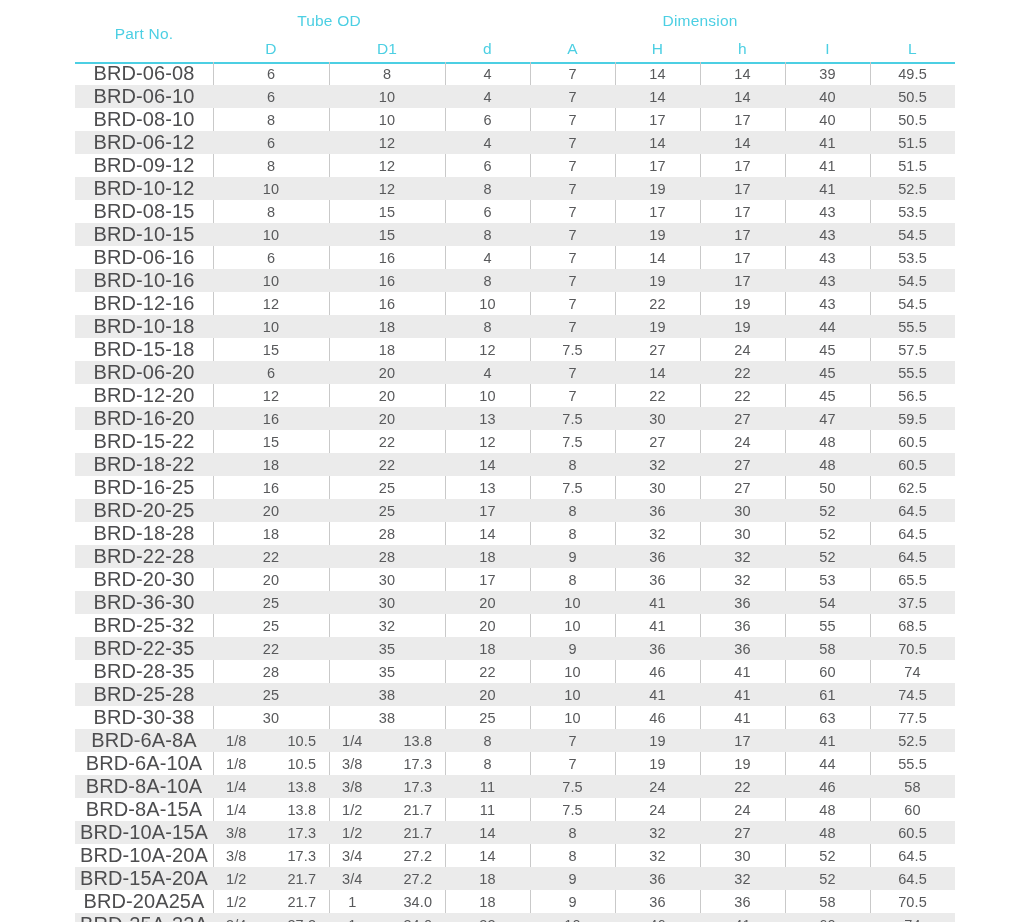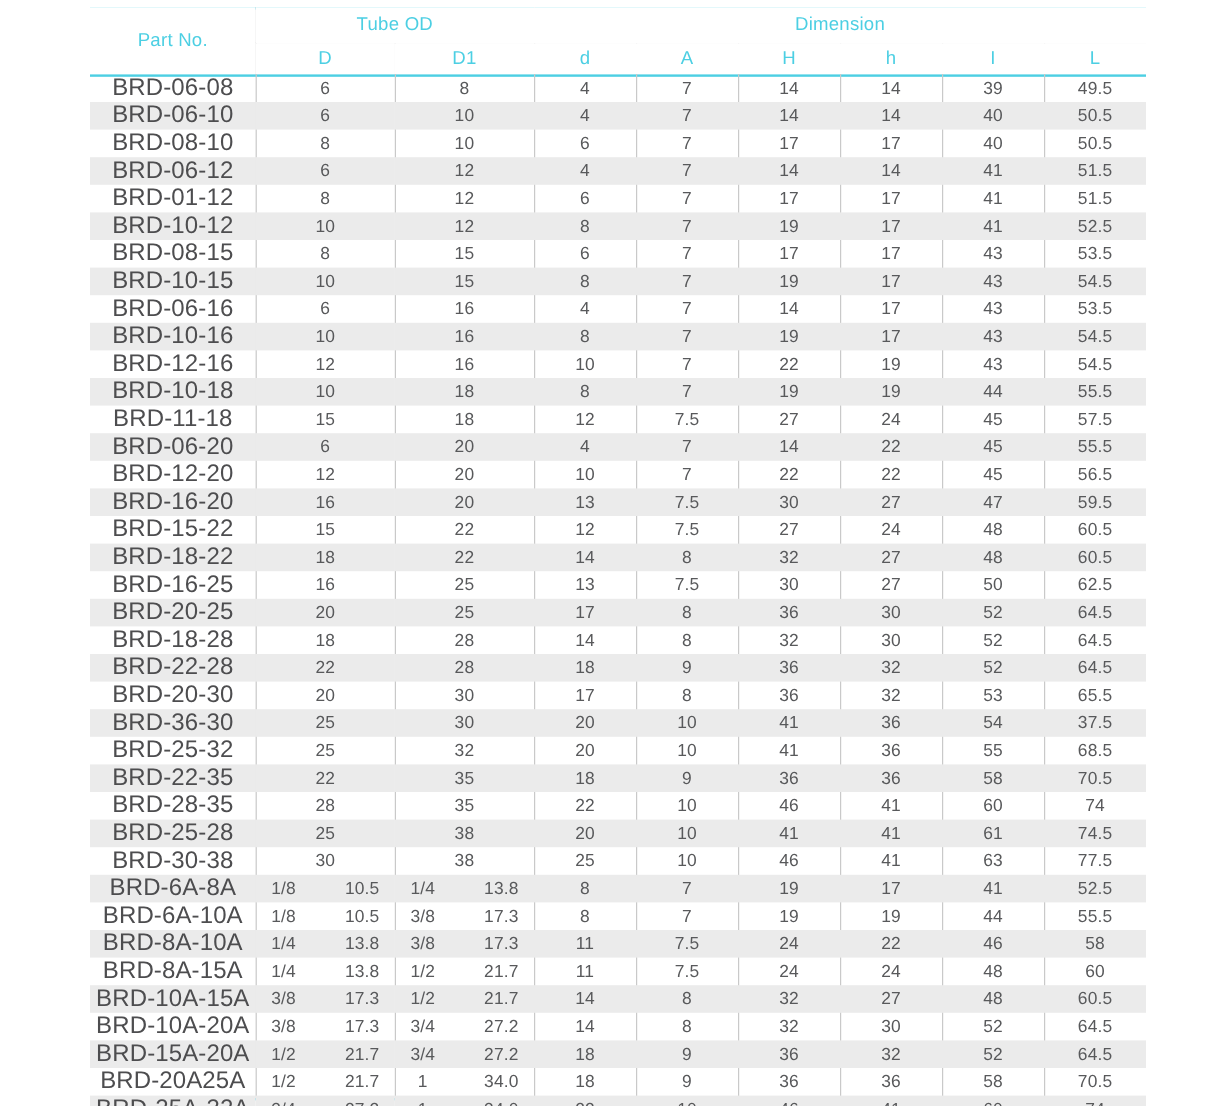--- a/index.html
+++ b/index.html
@@ -221,21 +221,21 @@
           <td>6</td>
           <td>12</td>
           <td>4</td>
           <td>7</td>
           <td>14</td>
           <td>14</td>
           <td>41</td>
           <td>51.5</td>
         </tr>
         <tr>
-          <td class="part">BRD-01-12</td>
+          <td class="part">BRD-09-12</td>
           <td>8</td>
           <td>12</td>
           <td>6</td>
           <td>7</td>
           <td>17</td>
           <td>17</td>
           <td>41</td>
           <td>51.5</td>
         </tr>
         <tr class="alt">
@@ -309,21 +309,21 @@
           <td>10</td>
           <td>18</td>
           <td>8</td>
           <td>7</td>
           <td>19</td>
           <td>19</td>
           <td>44</td>
           <td>55.5</td>
         </tr>
         <tr>
-          <td class="part">BRD-11-18</td>
+          <td class="part">BRD-15-18</td>
           <td>15</td>
           <td>18</td>
           <td>12</td>
           <td>7.5</td>
           <td>27</td>
           <td>24</td>
           <td>45</td>
           <td>57.5</td>
         </tr>
         <tr class="alt">

